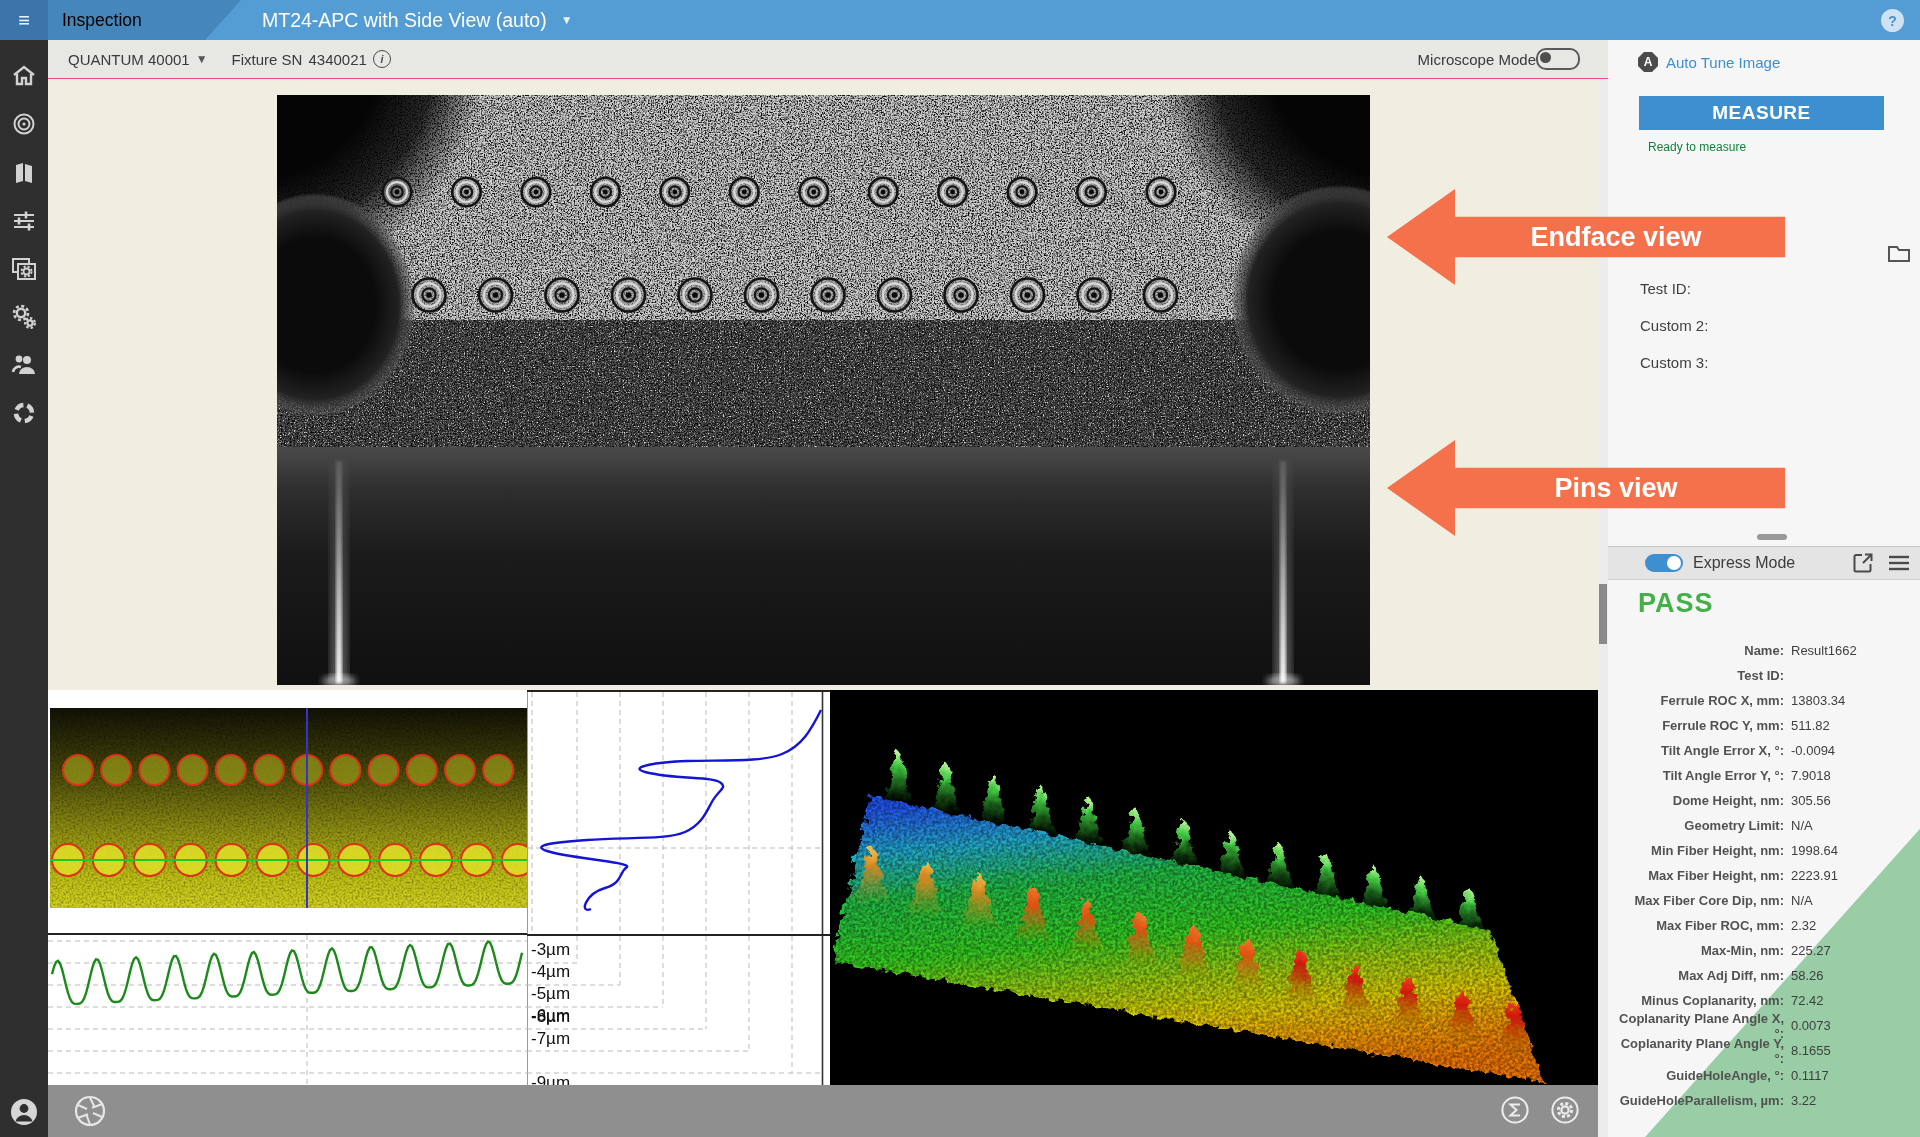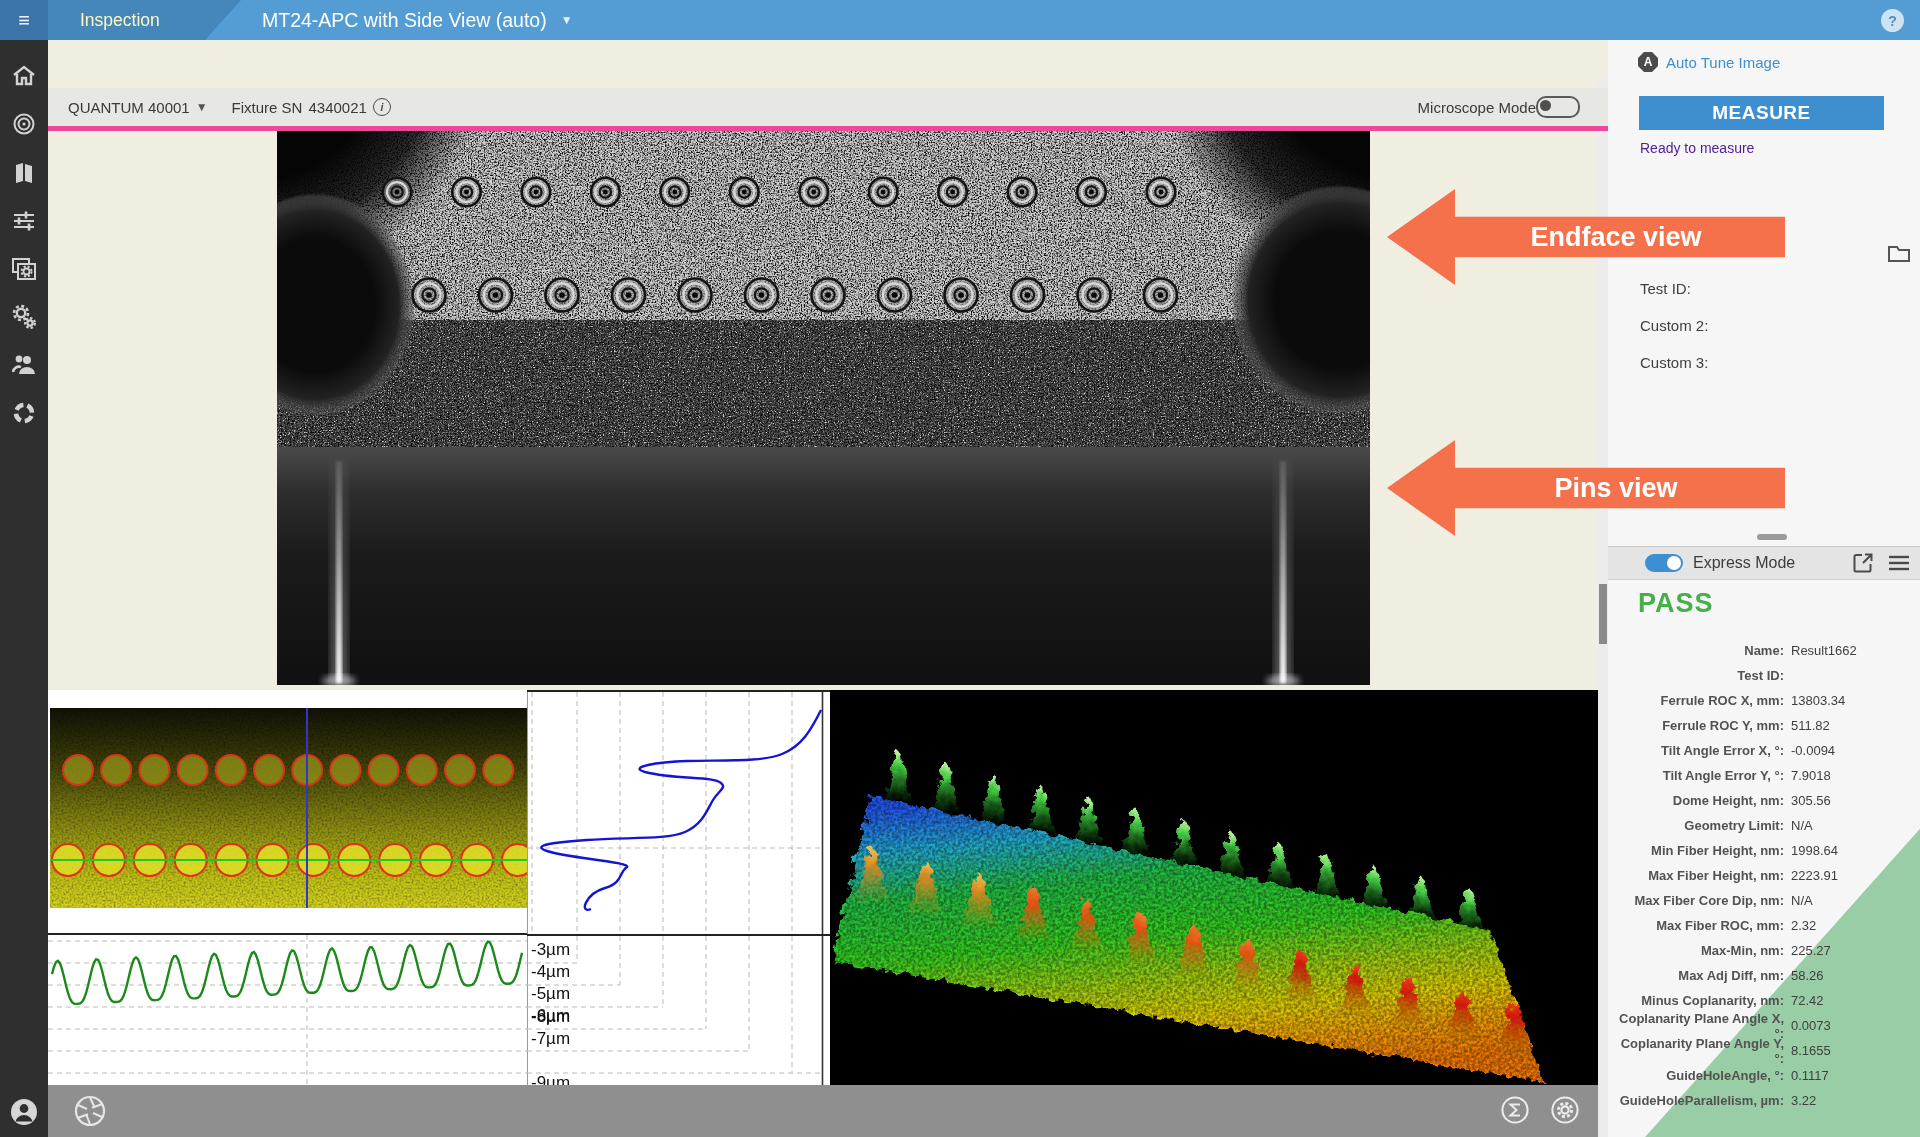--- a/index.html
+++ b/index.html
@@ -5,31 +5,31 @@
   html,body{margin:0;padding:0;background:#222;}
   .stage{position:relative;width:1920px;height:1137px;overflow:hidden;
          font-family:"Liberation Sans",sans-serif;background:#efeee0;}
   .abs{position:absolute;}
   
   .topbar{left:0;top:0;width:1920px;height:40px;background:var(--bar-dark,#4586bb);z-index:40;}
   .topbar-light{left:205px;top:0;width:1715px;height:40px;background:var(--bar-light,#549cd4);
                 clip-path:polygon(36px 0,100% 0,100% 100%,0 100%);}
   .burger-block{left:0;top:0;width:48px;height:40px;background:#3a74a8;color:#eaf2fa;
                 display:flex;align-items:center;justify-content:center;font-size:20px;cursor:pointer;}
-  .insp{left:62px;top:0;height:40px;line-height:40px;color:#fef9c3;font-size:17.5px;margin-left:18px;}
+  .insp{left:62px;top:0;height:40px;line-height:40px;color:#000000;font-size:17.5px;}
   .doc-title{left:262px;top:0;height:40px;display:flex;align-items:center;gap:14px;color:#fff;font-size:19.5px;}
   .caret{font-size:12px;color:#e8f1f9;}
   .help-circle{left:1881px;top:9px;width:23px;height:23px;border-radius:50%;background:#cfe2f2;
                color:#4a90c8;font-weight:bold;font-size:14px;display:flex;align-items:center;justify-content:center;cursor:pointer;}
   
   .sidebar{left:0;top:40px;width:48px;height:1097px;background:#2f2f2f;z-index:30;}
   .side-ic{position:absolute;left:0;width:48px;height:40px;display:flex;align-items:center;justify-content:center;cursor:pointer;}
   
-  .toolbar{left:48px;top:40px;width:1560px;height:38px;background:#e7e7e4;border-bottom:5px solid #ec4899;
-           display:flex;color:#3a3a3a;font-size:15px;z-index:20;margin-top:48px;}
+  .toolbar{left:48px;top:40px;width:1560px;height:38px;background:#e7e7e4;border-bottom:1px solid #ec4899;
+           display:flex;color:#3a3a3a;font-size:15px;z-index:20;}
   .tb-item{display:flex;align-items:center;gap:6px;}
   .info-i{width:16px;height:16px;border:1.4px solid #4a4a4a;border-radius:50%;font-size:10.5px;
           display:flex;align-items:center;justify-content:center;color:#4a4a4a;font-style:italic;font-weight:bold;}
   .toggle-off{width:40px;height:18px;border:2px solid #5a5a5a;border-radius:10px;position:relative;cursor:pointer;}
   .toggle-off .kn{position:absolute;left:2px;top:2px;width:11px;height:11px;border-radius:50%;background:#4f4f4f;}
   
   .beige{left:48px;top:78px;width:1550px;height:612px;background:#efeee0;}
   .mainimg{left:277px;top:95px;z-index:5;}
   
   .callout{z-index:60;width:398px;height:96px;background:var(--orange,#f4714b);
@@ -51,21 +51,21 @@
        clip-path:polygon(100% 71.9%,100% 100%,11.9% 100%);}
   .rp-content{position:absolute;inset:0;z-index:2;}
   .autotune{position:absolute;left:30px;top:12px;display:flex;align-items:center;gap:8px;cursor:pointer;}
   .at-badge{width:20px;height:20px;background:#4c4c4c;color:#fff;font-size:12px;font-weight:bold;
             display:flex;align-items:center;justify-content:center;
             clip-path:polygon(30% 0,70% 0,100% 30%,100% 70%,70% 100%,30% 100%,0 70%,0 30%);}
   .at-label{color:var(--accent,#3e8fd0);font-size:15px;}
   .measure-btn{position:absolute;left:31px;top:56px;width:245px;height:34px;background:var(--accent,#3e8fd0);
                color:#fff;border:none;font-size:19px;font-weight:bold;letter-spacing:.5px;cursor:pointer;
                display:flex;align-items:center;justify-content:center;font-family:inherit;}
-  .ready{position:absolute;left:32px;top:100px;font-size:14px;color:#4c1d95;}
+  .ready{position:absolute;left:40px;top:100px;font-size:12px;color:#15803d;}
   .folder-ic{position:absolute;left:279px;top:203px;cursor:pointer;}
   .field-row{position:absolute;left:32px;font-size:15px;color:#3f3f3f;}
   .handle{position:absolute;left:149px;top:494px;width:30px;height:6px;border-radius:3px;background:#9a9a9a;cursor:pointer;}
   .express-bar{position:absolute;left:0;top:506px;width:312px;height:32px;background:#e4e4e4;
                border-top:1px solid #c6c6c6;border-bottom:1px solid #d0d0d0;display:flex;align-items:center;}
   .toggle-on{width:38px;height:18px;border-radius:10px;background:var(--accent,#3e8fd0);position:relative;
              margin-left:37px;cursor:pointer;}
   .toggle-on .kn{position:absolute;right:2px;top:2px;width:14px;height:14px;border-radius:50%;background:#fff;}
   .express-label{margin-left:10px;font-size:16px;color:#3c3c3c;}
   .exp-icons{margin-left:auto;display:flex;align-items:center;gap:14px;padding-right:10px;}

